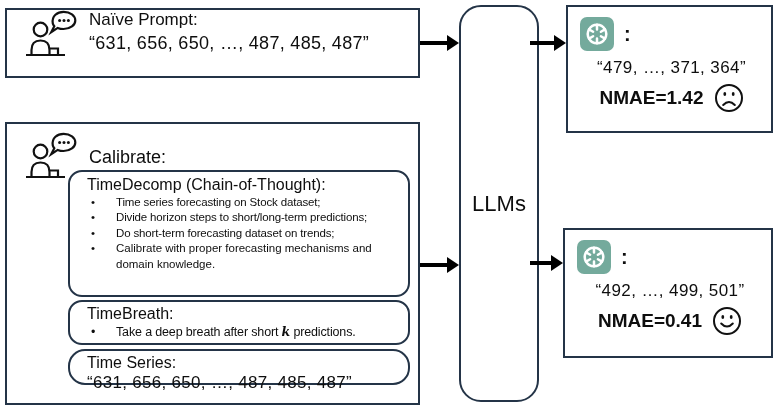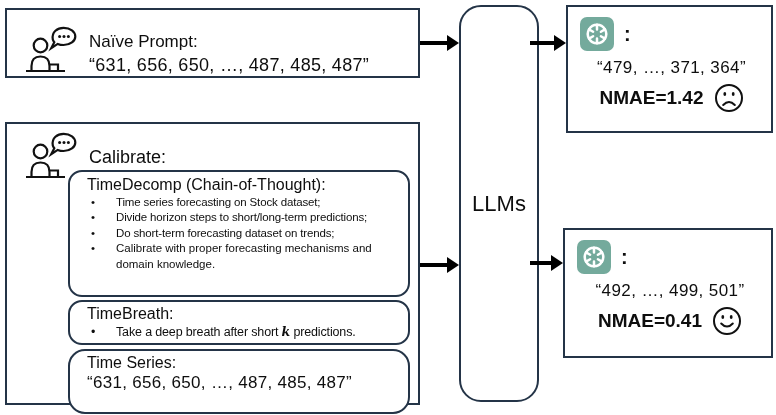--- a/index.html
+++ b/index.html
@@ -3,33 +3,33 @@
 <meta charset="utf-8">
 <style>
   html,body{margin:0;padding:0;background:#fff;}
   .canvas{
     position:relative;width:776px;height:415px;background:#fff;overflow:hidden;
     font-family:"Liberation Sans",sans-serif;color:var(--c-ink,#0e0e0e);
   }
   .box{position:absolute;background:#fff;border:2px solid var(--c-border,#243447);box-sizing:border-box;}
 
   
-  .naive-box{left:5px;top:8px;width:415px;height:70px;display:flex;align-items:flex-end;gap:12px;padding:0 0 0 18px;}
+  .naive-box{left:5px;top:8px;width:415px;height:70px;display:flex;align-items:flex-start;gap:12px;padding:0 0 0 18px;}
   .naive-title{font-size:17px;}
   .series{font-size:18px;letter-spacing:.3px;margin-top:3px;white-space:nowrap;}
 
   .lst-box{left:5px;top:122px;width:415px;height:283px;}
   .lst-header{position:absolute;left:18px;top:8px;display:flex;align-items:center;gap:12px;}
   .lst-title{font-size:18px;}
 
   .inner-box{position:absolute;left:61px;width:342px;background:#fff;
     border:2px solid var(--c-border,#243447);border-radius:14px;box-sizing:border-box;}
   .td-box{top:46px;height:127px;padding:4px 6px 2px 17px;}
   .tb-box{top:176px;height:45px;padding:3px 6px 2px 17px;}
-  .ts-box{top:225px;height:65px;padding:3px 12px 2px 17px;border-radius:17px;}
+  .ts-box{top:225px;height:36px;padding:3px 12px 2px 17px;border-radius:17px;}
   .inner-title{font-size:16px;}
   ul.bullets{list-style:none;margin:1px 0 0 0;padding:0;}
   ul.bullets li{display:flex;font-size:11.5px;letter-spacing:-.15px;line-height:1.34;}
   ul.bullets li::before{content:"•";flex:0 0 25px;padding-left:4px;}
   .ts-series{font-size:17px;letter-spacing:.3px;white-space:nowrap;margin-top:1px;}
   .kvar{font-family:"DejaVu Serif",serif;font-style:italic;font-weight:bold;}
 
   
   .llm-box{left:459px;top:5px;width:80px;height:397px;border-radius:22px;
     display:flex;align-items:center;justify-content:center;}

